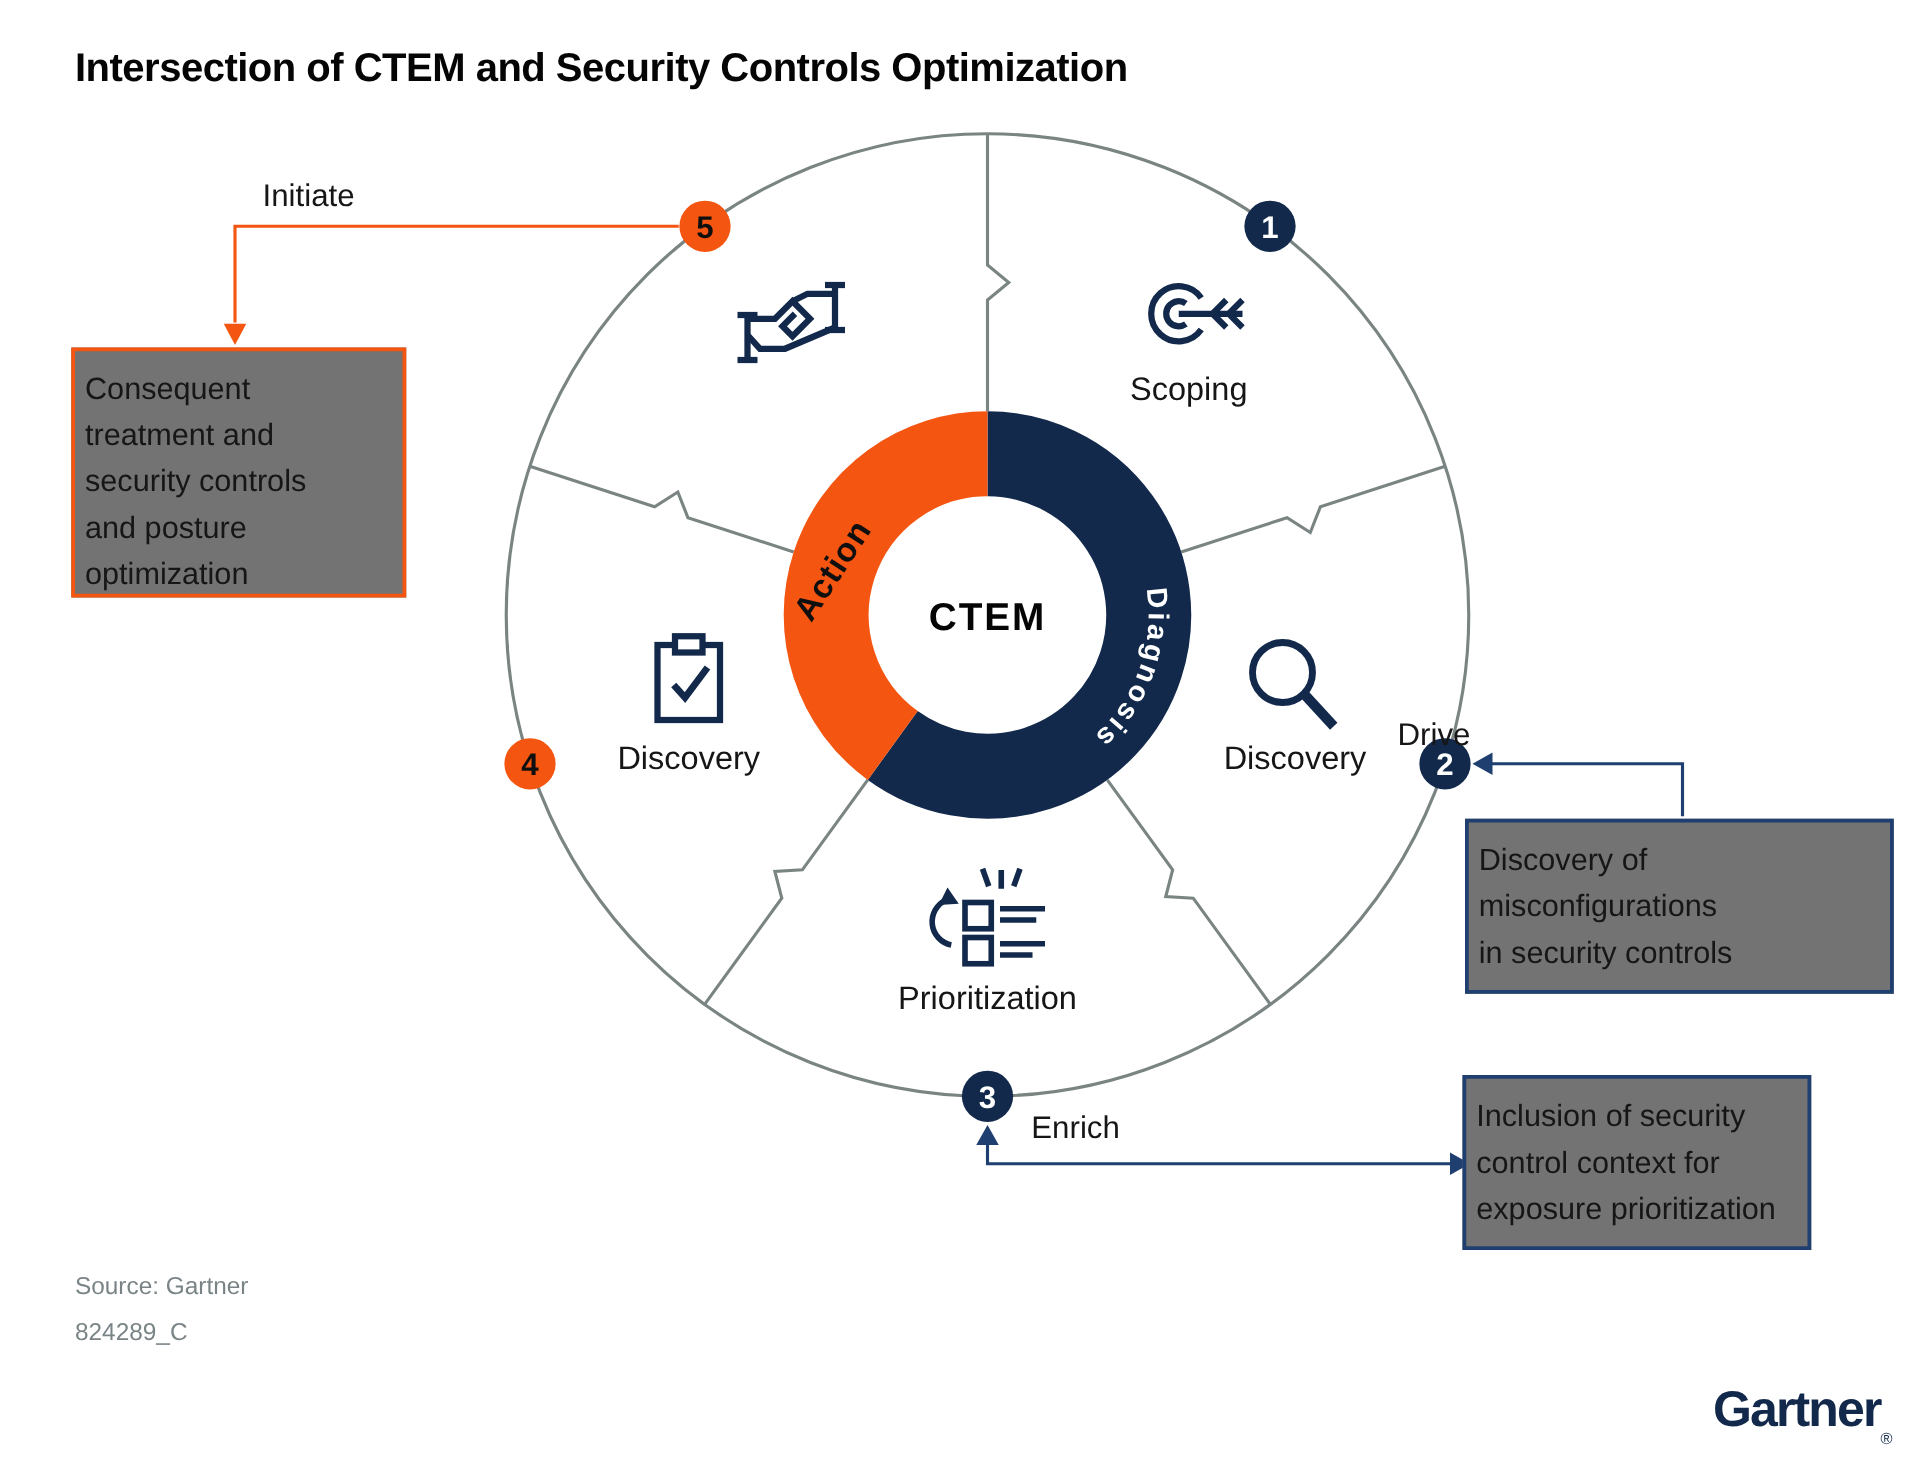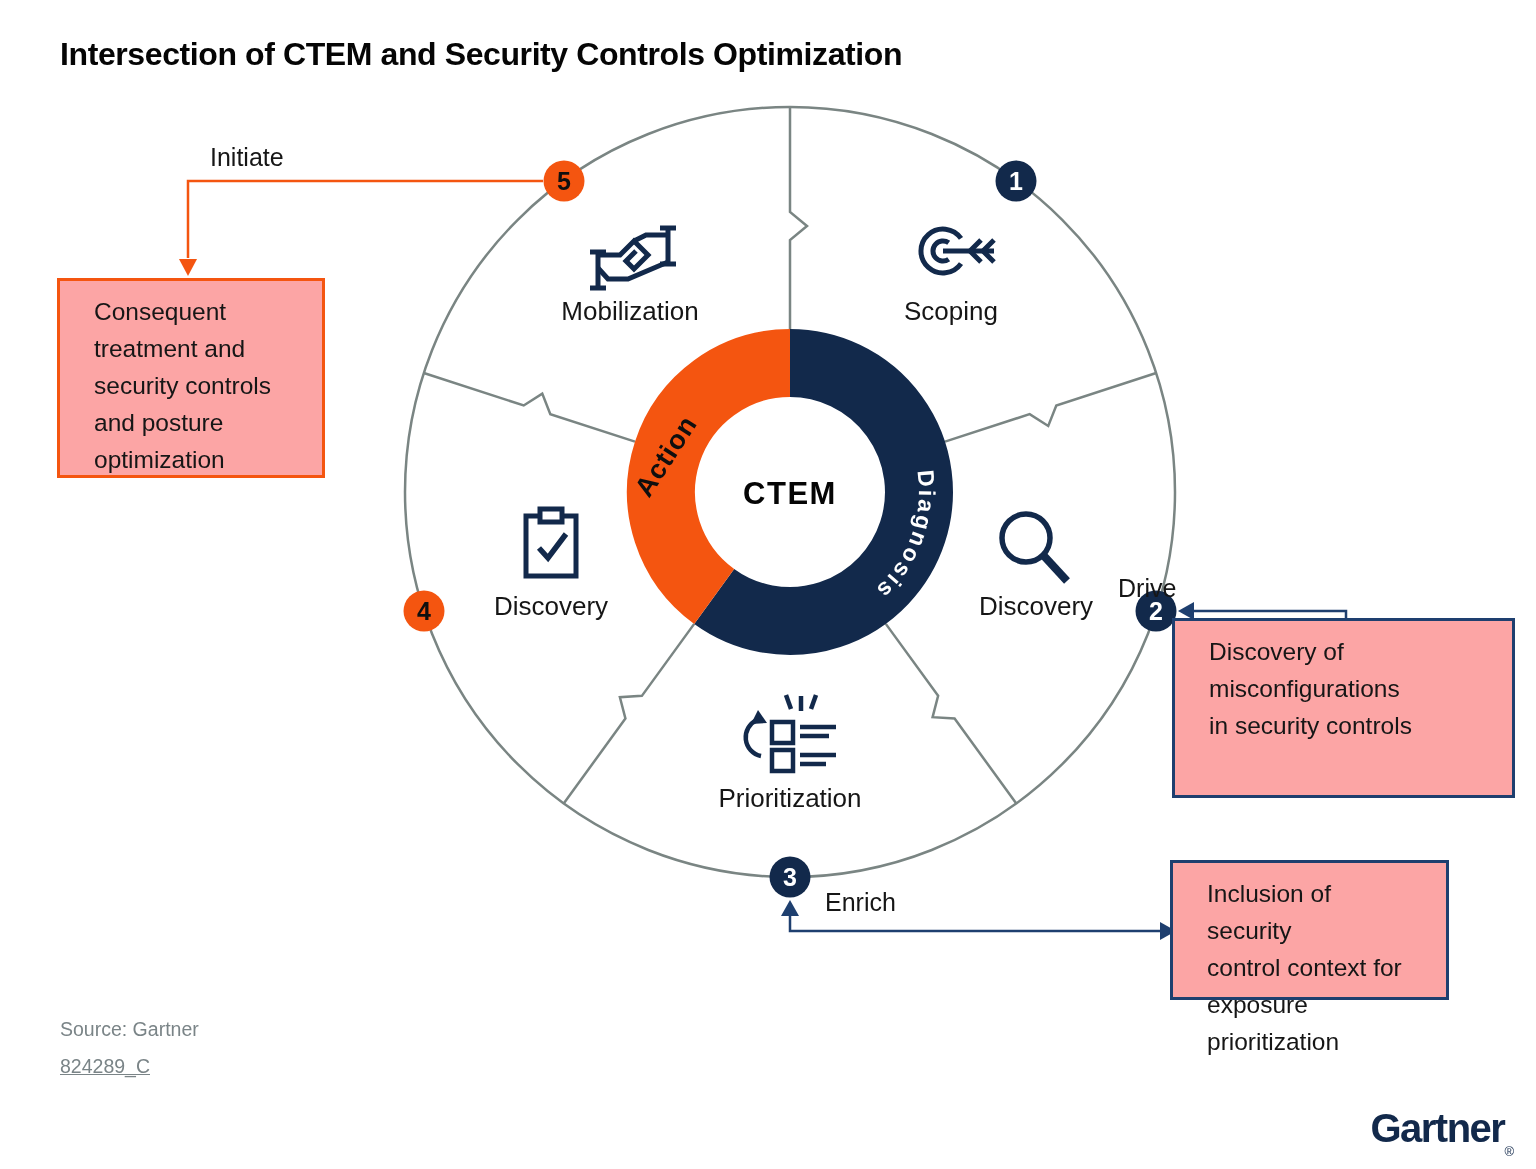--- a/index.html
+++ b/index.html
@@ -2,26 +2,26 @@
 <html><head>
 <meta charset="utf-8">
 <style>
   html,body{margin:0;padding:0;background:#fff;}
   #canvas{position:relative;width:1536px;height:1169px;background:#fff;overflow:hidden;
           font-family:"Liberation Sans","DejaVu Sans",sans-serif;color:#1b1b1b;margin-left:20px;}
   .abs{position:absolute;}
   #title{left:40px;top:36px;font-size:32px;font-weight:700;letter-spacing:-0.4px;color:#050505;}
   .seg-label{width:300px;text-align:center;font-size:26px;color:#161616;}
   .arrow-label{width:300px;text-align:left;font-size:25px;color:#161616;}
-  .callout{box-sizing:border-box;padding:12px 34px;font-size:24.5px;line-height:37px;
-           white-space:pre-line;color:#161616;background:#fca5a5;}
+  .callout{box-sizing:border-box;padding:12px 8px;font-size:24.5px;line-height:37px;
+           white-space:pre-line;color:#161616;background:#737373;}
   .callout.orange{border:3px solid #F45510;}
   .callout.navy{border:3px solid #1E3F6F;}
   #source-line{left:40px;top:1018px;font-size:19.5px;color:#7A8487;}
-  #doc-id{left:40px;top:1055px;font-size:19.5px;color:#7A8487;text-decoration:underline;}
+  #doc-id{left:40px;top:1055px;font-size:19.5px;color:#7A8487;}
   #logo{right:42px;top:1106px;font-size:40px;font-weight:700;letter-spacing:-1.5px;color:#12294B;}
   #logo .reg{font-size:13px;font-weight:400;vertical-align:-14px;letter-spacing:0;}
   svg text{font-family:"Liberation Sans","DejaVu Sans",sans-serif;}
   .ring-word{font-weight:700;}
 </style>
 </head>
 <body>
 
 <div id="canvas">
 
@@ -130,32 +130,31 @@
         <path d="M9,4 H38"></path>
       <path d="M9,23 H45"></path>
         <path d="M9,32 H35"></path>
     </g>
   </svg>
 
   <div class="abs seg-label" style="left:781px;top:296px">Scoping</div>
   <div class="abs seg-label" style="left:866px;top:591px">Discovery</div>
   <div class="abs seg-label" style="left:620px;top:783px">Prioritization</div>
   <div class="abs seg-label" style="left:381px;top:591px">Discovery</div>
-  <div class="abs seg-label" style="left:460px;top:296px">Mobilization</div>
 
   <div class="abs arrow-label" style="left:190px;top:143px">Initiate</div>
   <div class="abs arrow-label" style="left:1098px;top:574px">Drive</div>
   <div class="abs arrow-label" style="left:805px;top:888px">Enrich</div>
 
   <div class="abs callout orange" style="left:37px;top:278px;width:268px;height:200px">Consequent
 treatment and
 security controls
 and posture
 optimization</div>
-  <div class="abs callout navy" style="left:1152px;top:618px;width:343px;height:180px">Discovery of
+  <div class="abs callout navy" style="left:1152px;top:655px;width:343px;height:140px">Discovery of
 misconfigurations
 in security controls</div>
   <div class="abs callout navy" style="left:1150px;top:860px;width:279px;height:140px">Inclusion of security
 control context for
 exposure prioritization</div>
 
   <div id="source-line" class="abs">Source: Gartner</div>
   <div id="doc-id" class="abs">824289_C</div>
   <div id="logo" class="abs"><span>Gartner</span><span class="reg">®</span></div>
 

